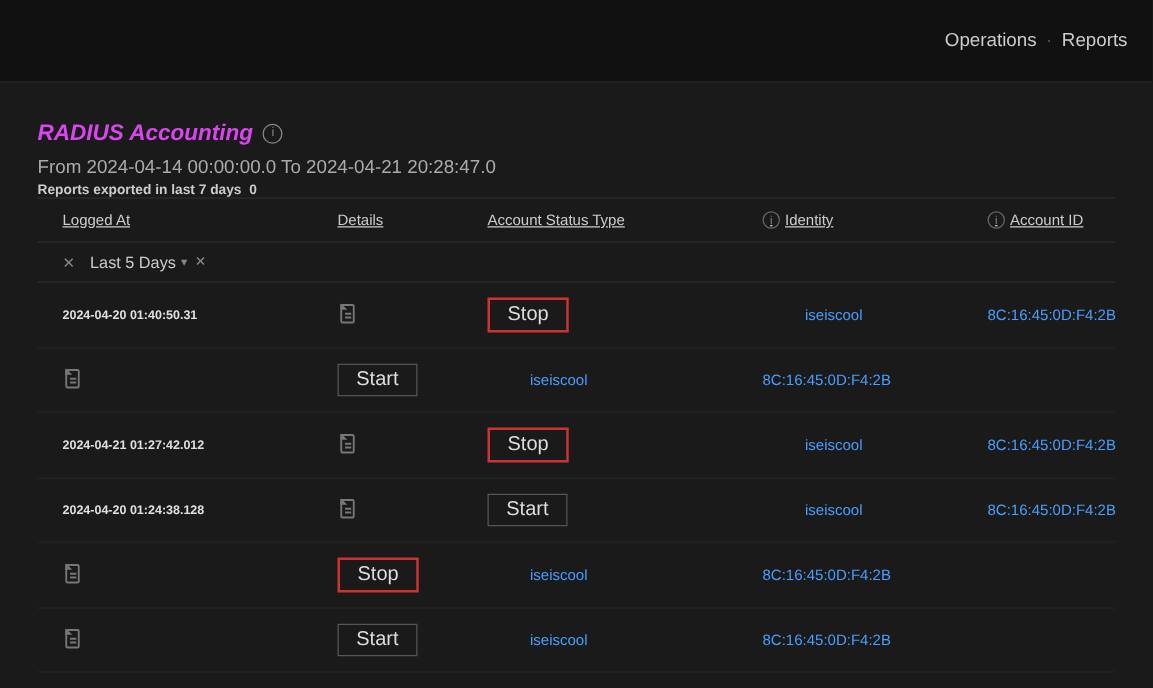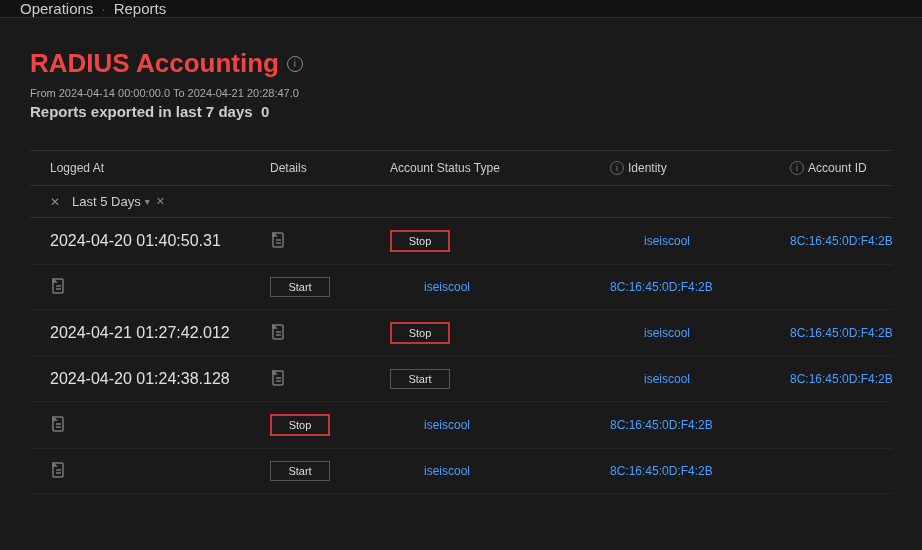--- a/index.html
+++ b/index.html
@@ -10,22 +10,22 @@
       font-size: 13px;
       width: 922px;
       min-height: 550px;
       overflow: hidden;
     }
 
     
     .top-nav {
       background: #111;
       border-bottom: 1px solid #2a2a2a;
-      padding: 0 20px;
-      text-align: left;
+      padding: 24px 20px;
+      text-align: right;
     }
     .top-nav span {
       color: #ccc;
       font-size: 15px;
     }
     .top-nav .separator {
       color: #555;
       margin: 0 4px;
     }
 
@@ -34,46 +34,46 @@
       padding: 30px 30px 20px 30px;
     }
 
     .page-title {
       display: flex;
       align-items: center;
       gap: 8px;
       margin-bottom: 8px;
     }
     .page-title h1 {
-      font-size: 26px;
+      font-size: 18px;
       font-weight: 600;
-      color: #ef4444;
+      color: #d946ef;
+      font-style: italic;
     }
     .info-icon {
       width: 16px;
       height: 16px;
       border-radius: 50%;
       border: 1.5px solid #888;
       display: inline-flex;
       align-items: center;
       justify-content: center;
       font-size: 10px;
       color: #888;
       cursor: pointer;
     }
 
     .subtitle {
+      font-size: 15px;
+      color: #aaa;
+      margin-bottom: 4px;
+    }
+    .subtitle2 {
       font-size: 11px;
       color: #aaa;
-      margin-bottom: 4px;
-    }
-    .subtitle2 {
-      font-size: 15px;
-      color: #aaa;
-      margin-bottom: 30px;
     }
     .subtitle2 span {
       font-weight: bold;
       color: #ccc;
     }
 
     
     .table-container {
       background: #1a1a1a;
     }
@@ -86,20 +86,21 @@
       border-bottom: 1px solid #2d2d2d;
       border-top: 1px solid #2d2d2d;
     }
     .col-header {
       color: #ccc;
       font-size: 12px;
       font-weight: 500;
       display: flex;
       align-items: flex-end;
       gap: 4px;
+      text-decoration: underline;
     }
 
     
     .filter-row {
       display: flex;
       align-items: center;
       padding: 8px 20px;
       border-bottom: 1px solid #2d2d2d;
       gap: 8px;
     }
@@ -136,40 +137,41 @@
     .table-row {
       display: grid;
       grid-template-columns: 220px 120px 220px 180px 200px;
       padding: 12px 0 12px 20px;
       border-bottom: 1px solid #242424;
       align-items: center;
     }
 
     .cell-logged-at {
       color: #e0e0e0;
-      font-size: 16px;
+      font-size: 10px;
+      font-weight: bold;
     }
     .cell-details {
       display: flex;
       align-items: center;
     }
     .details-icon {
       width: 18px;
       height: 18px;
       color: #777;
     }
 
     .cell-status {
       display: flex;
       align-items: center;
     }
     .status-badge {
       border: 1px solid #555;
       padding: 3px 14px;
-      font-size: 11px;
+      font-size: 16px;
       color: #ddd;
       background: transparent;
       min-width: 60px;
       text-align: center;
     }
     .status-badge.highlighted {
       border: 2px solid #cc3333;
     }
 
     .cell-identity {

